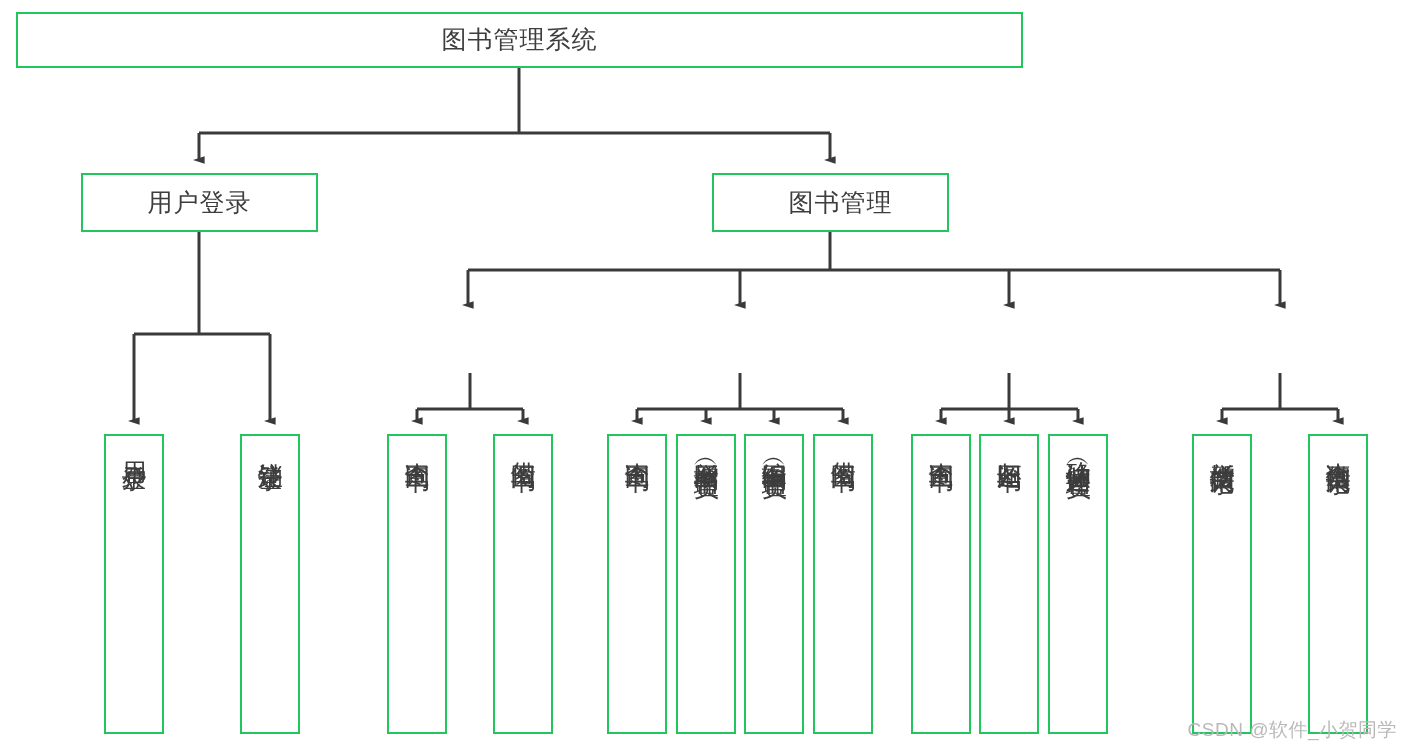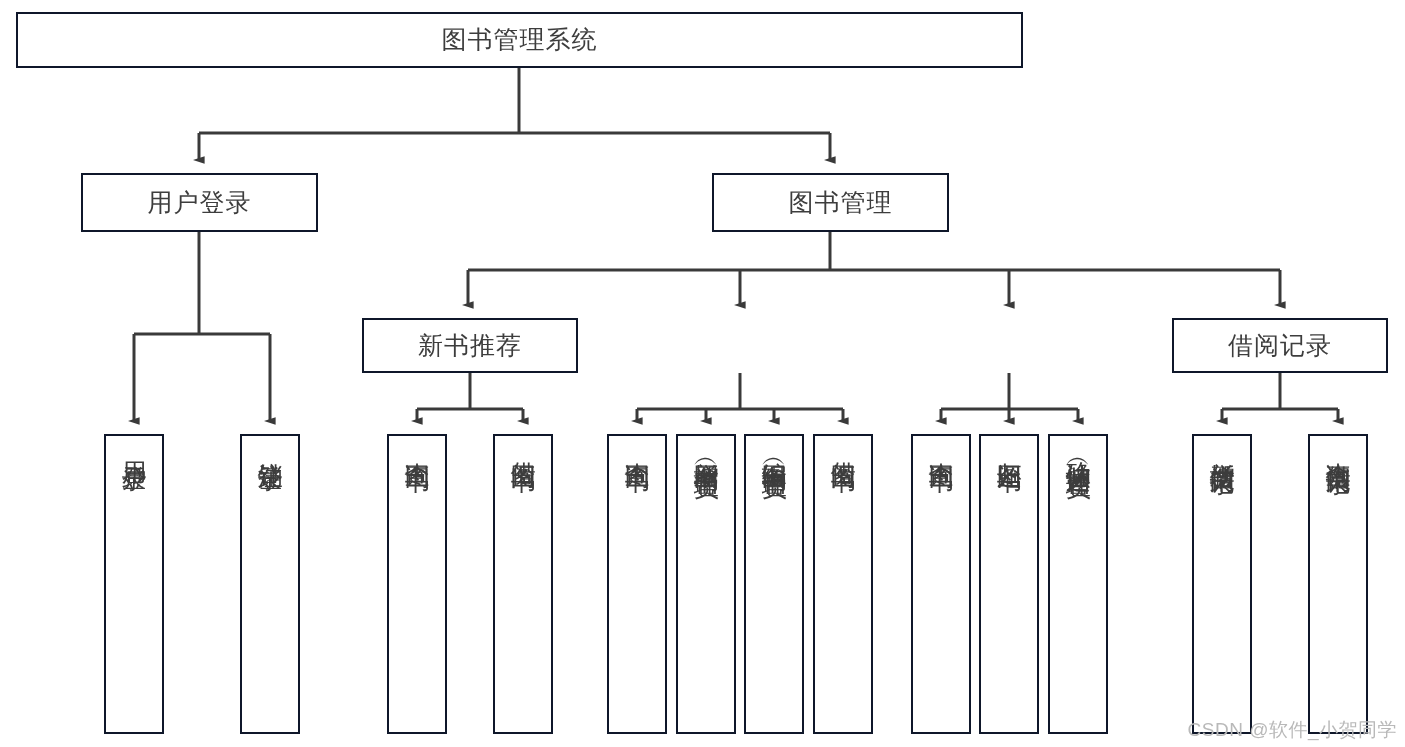--- a/index.html
+++ b/index.html
@@ -23,21 +23,21 @@
     left: 0;
     top: 0;
     width: 1405px;
     height: 747px;
     pointer-events: none;
   }
   .node {
     position: absolute;
     box-sizing: border-box;
     background: #ffffff;
-    border: 2px solid #0f172a;
+    border: 2px solid #22c55e;
     display: flex;
     align-items: center;
     justify-content: center;
     color: #3d3d3d;
   }
   .node.horiz {
     font-size: 25px;
     letter-spacing: 1px;
     line-height: 1.1;
   }
@@ -126,26 +126,20 @@
     <span>图书管理系统</span>
   </div>
 
   <div class="node horiz" style="left:81px; top:173px; width:237px; height:59px;">
     <span>用户登录</span>
   </div>
   <div class="node horiz" style="left:712px; top:173px; width:237px; height:59px;padding-left:20px;">
     <span>图书管理</span>
   </div>
 
-  <div class="node horiz" style="left:362px; top:318px; width:216px; height:55px;">
-    <span>新书推荐</span>
-  </div>
-  <div class="node horiz" style="left:1172px; top:318px; width:216px; height:55px;">
-    <span>借阅记录</span>
-  </div>
 
   <div class="node vert" style="left:104px; top:434px; width:60px; height:300px;">
     <span class="vlabel">用户登录</span>
   </div>
   <div class="node vert" style="left:240px; top:434px; width:60px; height:300px;">
     <span class="vlabel">注销登录</span>
   </div>
 
   <div class="node vert" style="left:387px; top:434px; width:60px; height:300px;">
     <span class="vlabel">查询图书</span>

